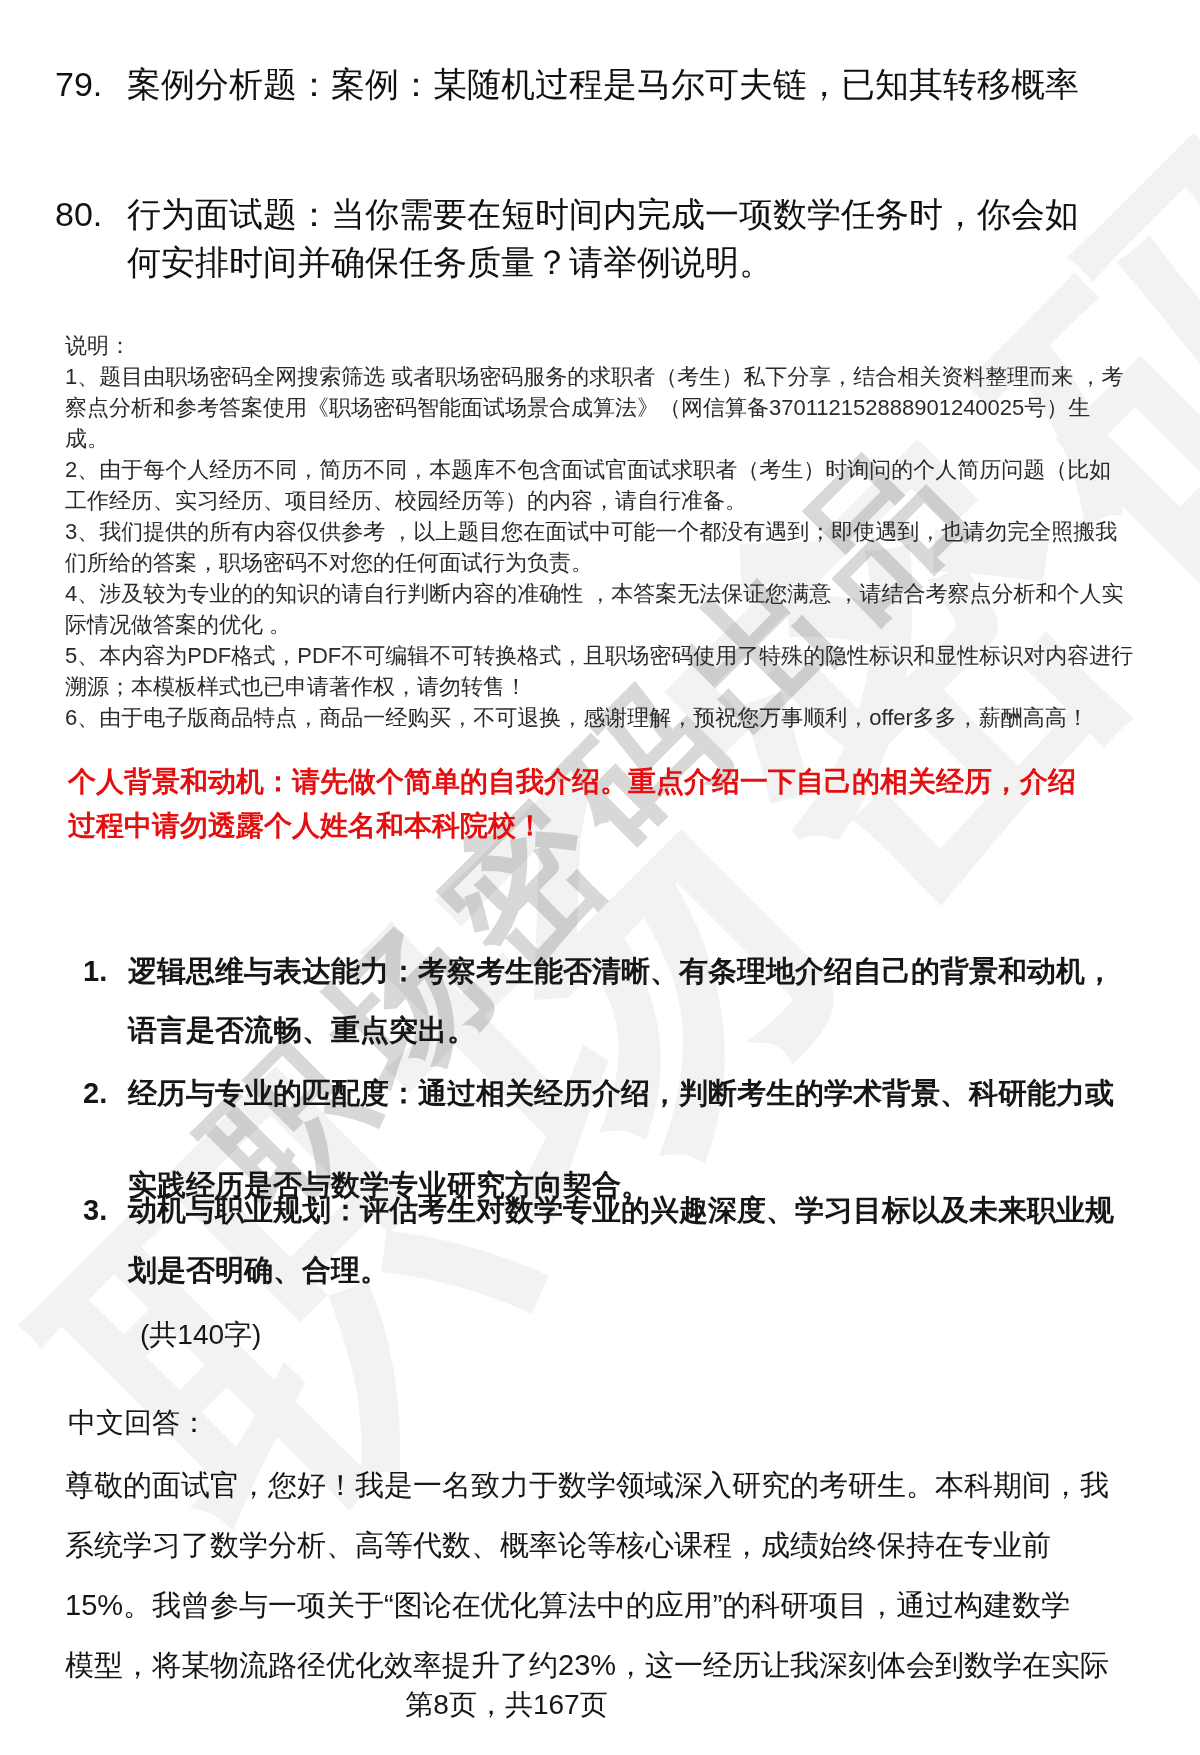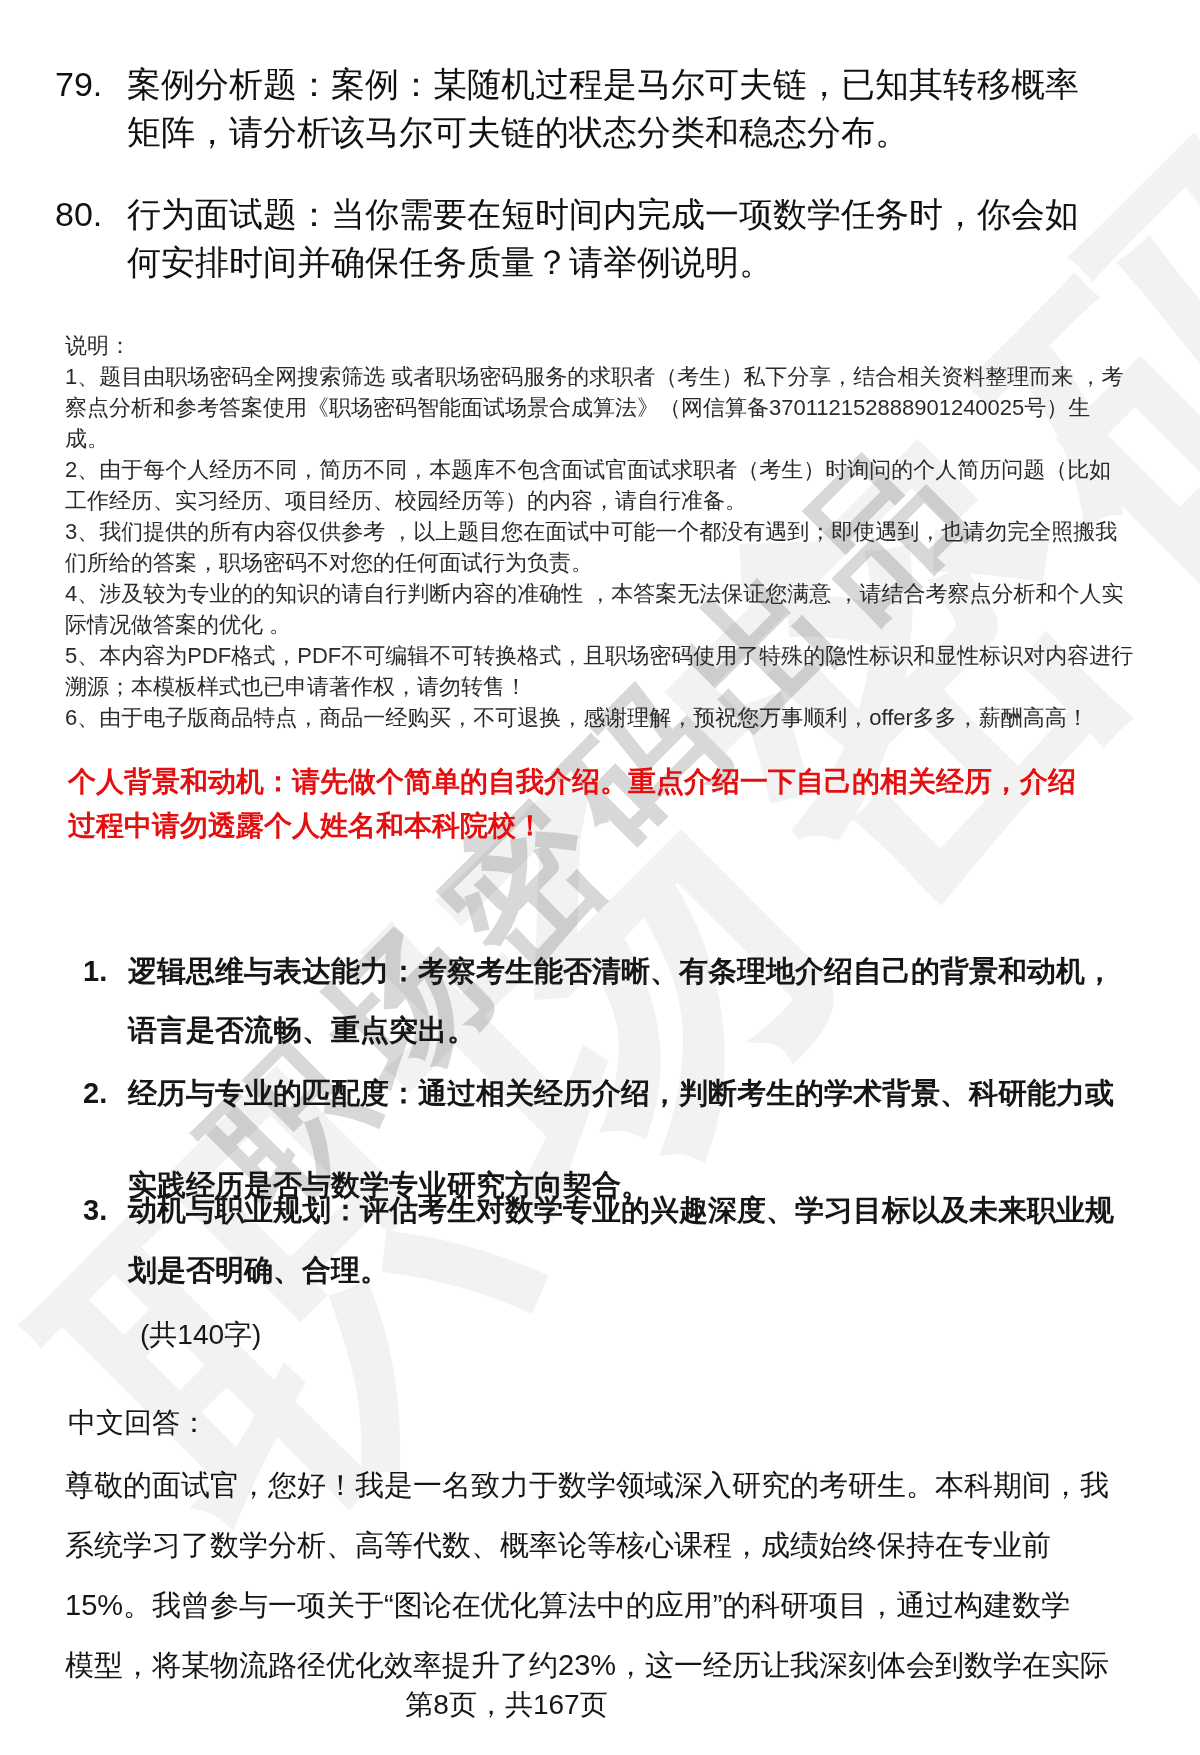--- a/index.html
+++ b/index.html
@@ -67,21 +67,20 @@
 
 <div class="page">
 
   <div class="wm wm-big">职场密码出品</div>
   <div class="wm wm-text">职场密码出品</div>
 
   <div class="q q79">
     <div class="qnum">79.</div>
     <div class="qbody">
       <div>案例分析题：案例：某随机过程是马尔可夫链，已知其转移概率</div>
-      <div>矩阵，请分析该马尔可夫链的状态分类和稳态分布。</div>
     </div>
   </div>
 
   <div class="q q80">
     <div class="qnum">80.</div>
     <div class="qbody">
       <div>行为面试题：当你需要在短时间内完成一项数学任务时，你会如</div>
       <div>何安排时间并确保任务质量？请举例说明。</div>
     </div>
   </div>

